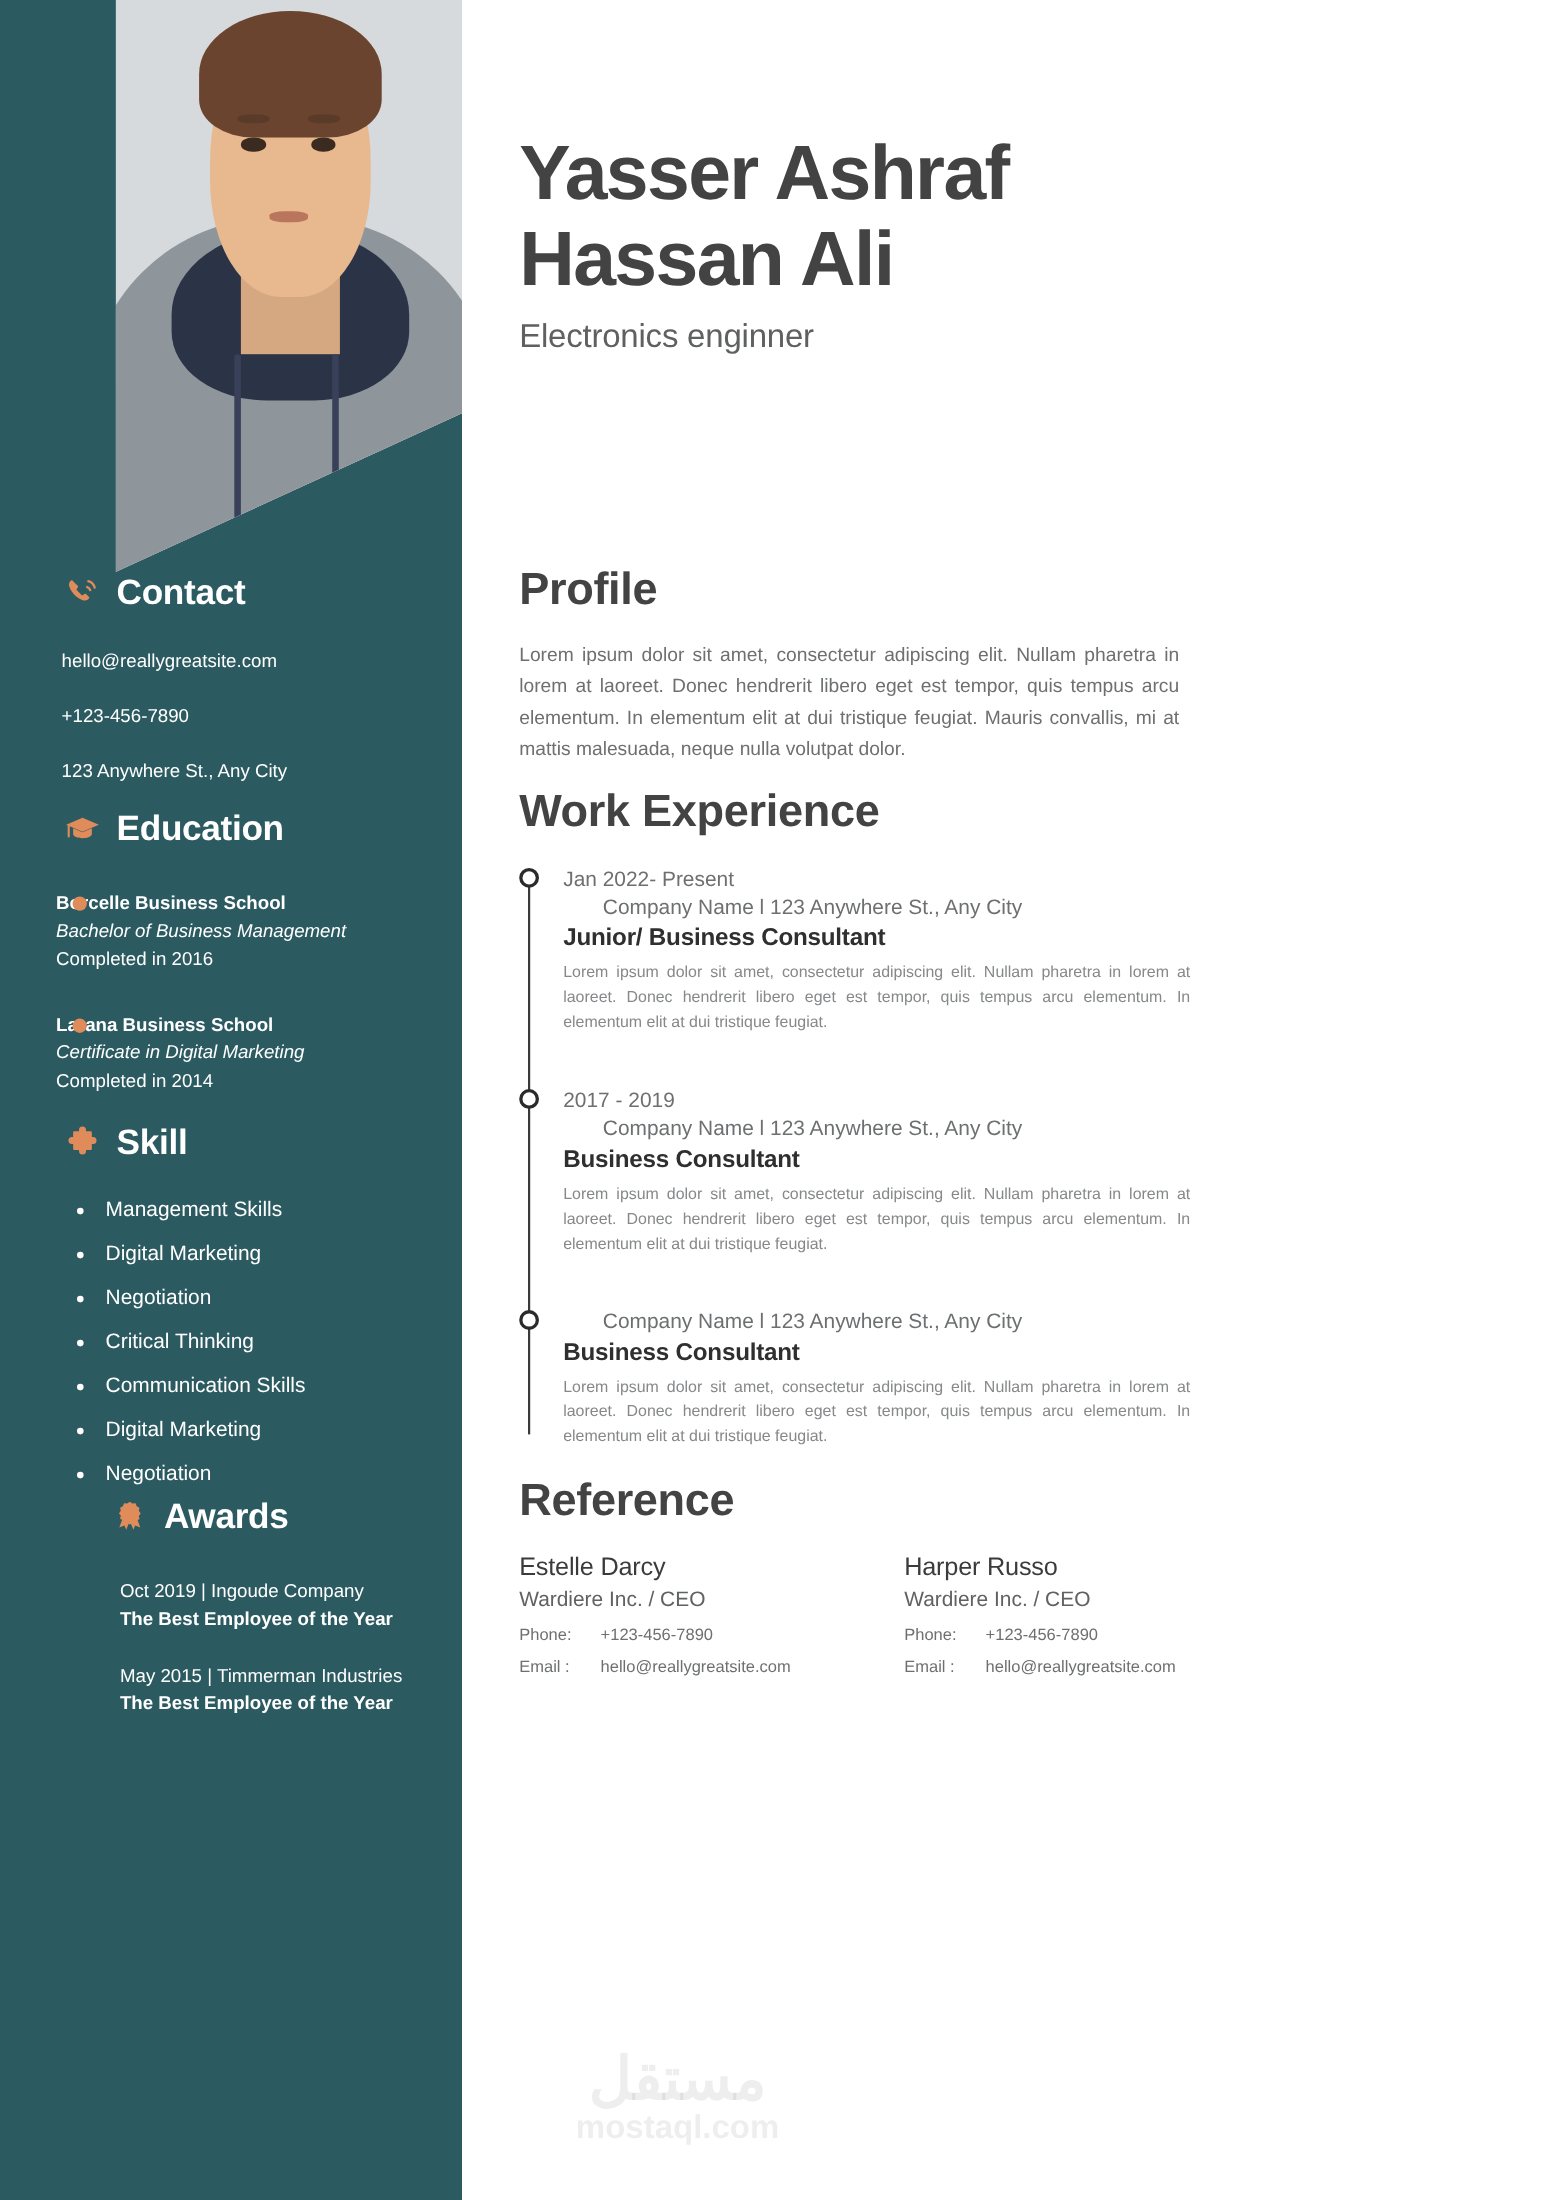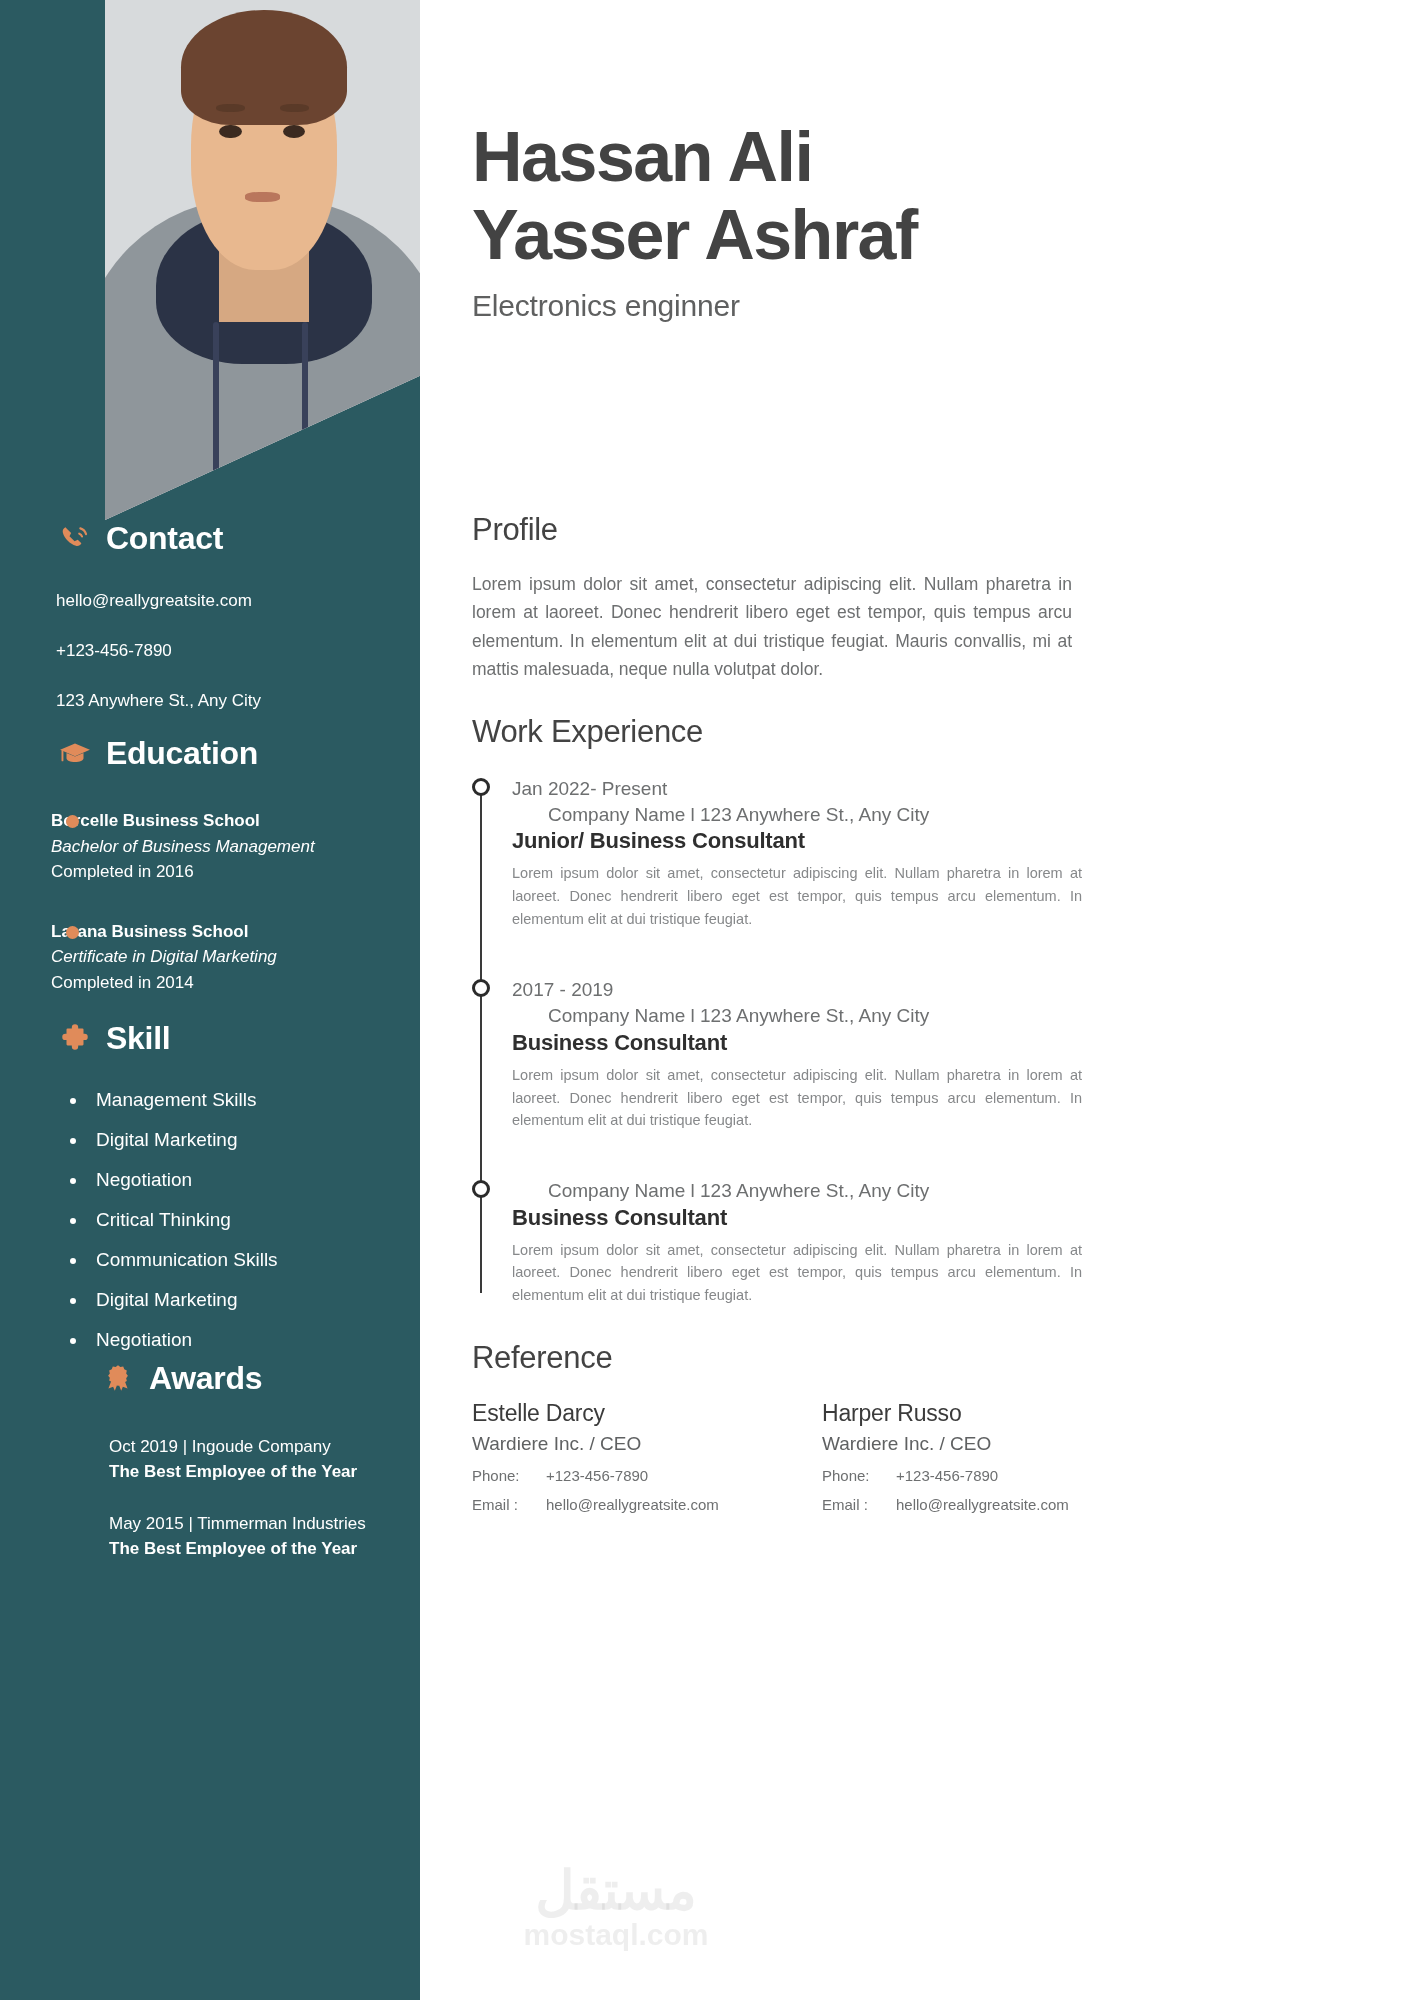--- a/index.html
+++ b/index.html
@@ -96,21 +96,21 @@
   
   .main { position: absolute; left: 420px; top: 0; width: 994px; height: 2000px; }
   .name-block { position:absolute; left: 52px; top: 118px; width: 880px; }
   .name {
     color:#434343; font-size: 70px; font-weight: 700;
     line-height: 1.12; letter-spacing: -1.5px;
   }
   .jobtitle { color:#5f6060; font-size: 30px; margin-top: 14px; letter-spacing: -0.2px; }
 
   .sec-title {
-    color:#434343; font-size: 31px; font-weight: 400; letter-spacing: -0.3px;
+    color:#434343; font-size: 41px; font-weight: 700; letter-spacing: -0.3px;
   }
   .profile-text {
     color:#6d6f70; font-size: 17.5px; line-height: 1.62;
     text-align: justify; margin-top: 22px; width: 600px;
   }
 
   .tl { position: relative; margin-top: 26px; padding-left: 40px; width: 620px; }
   .tl-axis {
     position:absolute; left: 8px; top: 12px; bottom: 14px;
     width: 2px; background: #3a3a3a;
@@ -261,22 +261,22 @@
           <div class="award-meta">May 2015 | Timmerman Industries</div>
           <div class="award-title">The Best Employee of the Year</div>
         </div>
       </div>
     </div>
   </div>
 
   <div class="main">
 
     <div class="name-block">
+      <div class="name">Yasser Ashraf</div>
       <div class="name">Hassan Ali</div>
-      <div class="name">Yasser Ashraf</div>
       <div class="jobtitle">Electronics enginner</div>
     </div>
 
     <div style="position:absolute; left:52px; top:512px; width:640px;">
       <div class="sec-title">Profile</div>
       <div class="profile-text">Lorem ipsum dolor sit amet, consectetur adipiscing elit. Nullam pharetra in lorem at laoreet. Donec hendrerit libero eget est tempor, quis tempus arcu elementum. In elementum elit at dui tristique feugiat. Mauris convallis, mi at mattis malesuada, neque nulla volutpat dolor.</div>
     </div>
 
     <div style="position:absolute; left:52px; top:714px; width:660px;">
       <div class="sec-title">Work Experience</div>

